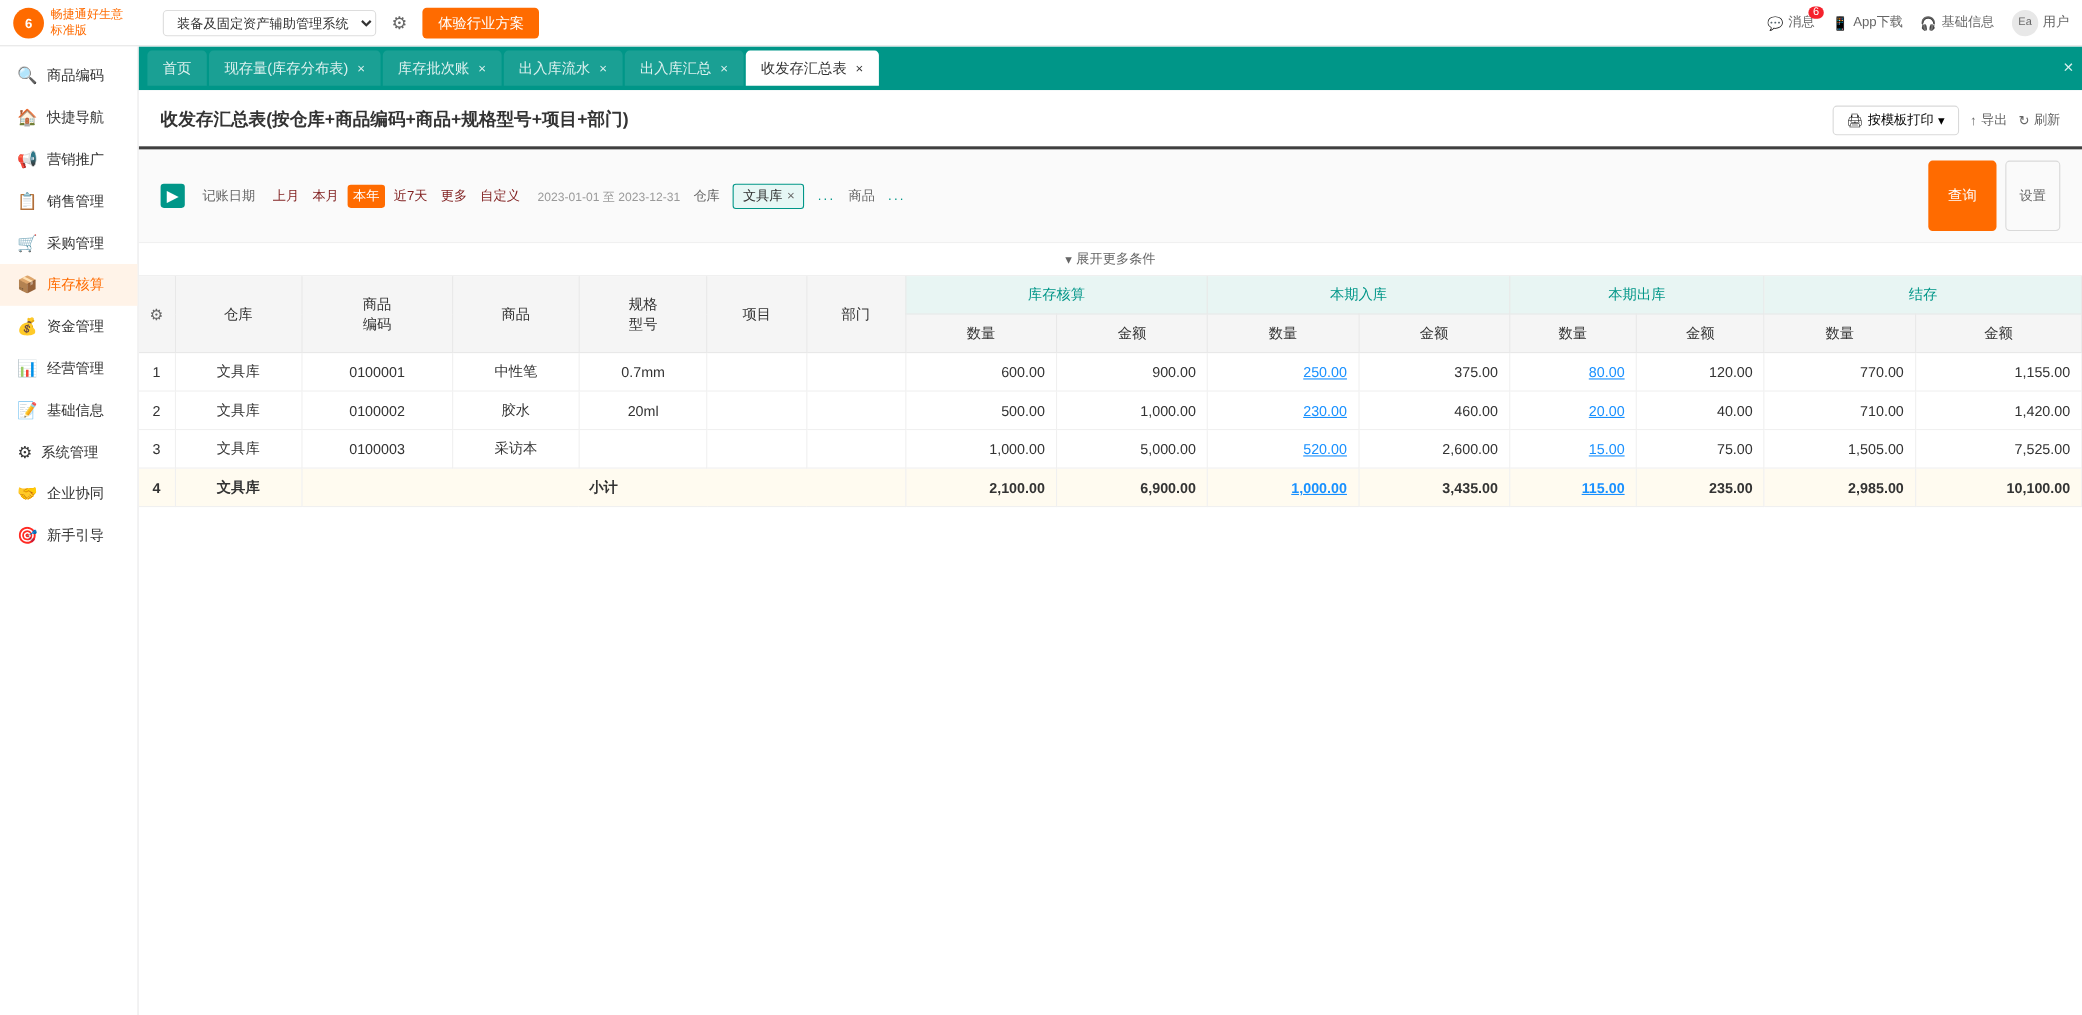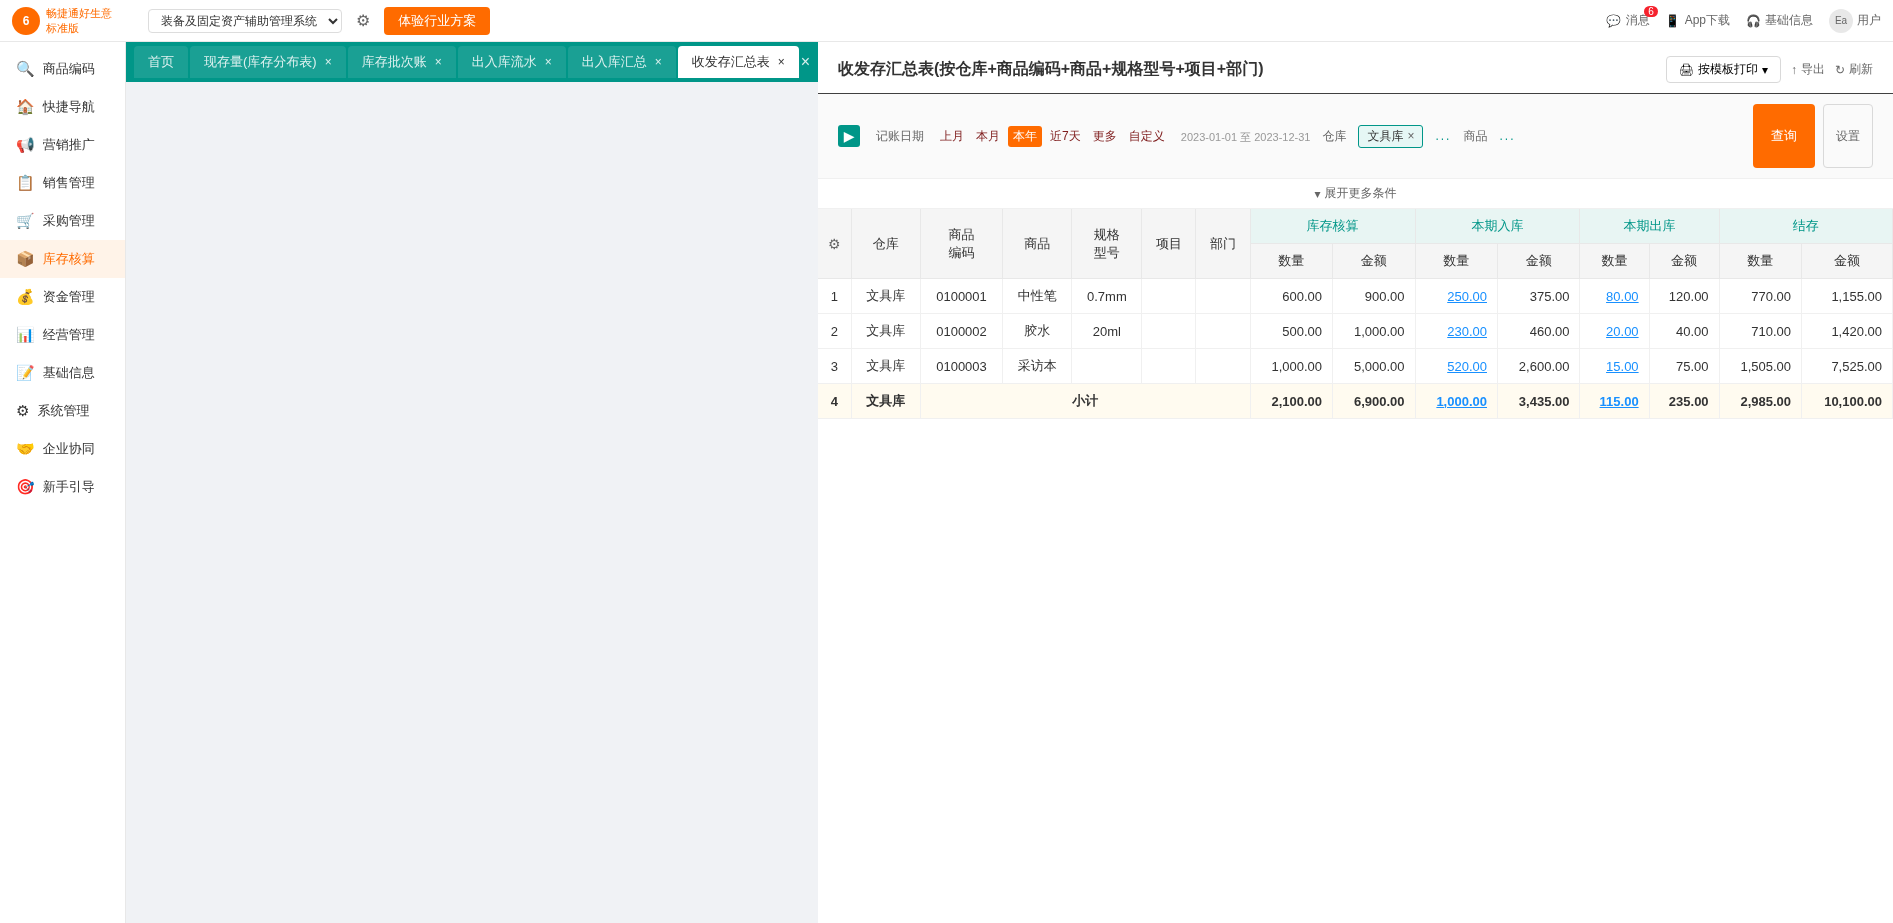--- a/index.html
+++ b/index.html
@@ -24,41 +24,41 @@
     
     .main-layout { display: flex; flex: 1; overflow: hidden; }
 
     
     .sidebar { width: 126px; background: #fff; border-right: 1px solid #e8e8e8; display: flex; flex-direction: column; padding: 8px 0; }
     .sidebar-item { display: flex; align-items: center; gap: 8px; padding: 10px 16px; cursor: pointer; font-size: 13px; color: #333; }
     .sidebar-item.active { background: #fff3e8; color: #ff6b00; }
     .sidebar-icon { font-size: 15px; }
 
     
-    .content-area { flex: 1; display: flex; flex-direction: row; overflow: hidden; }
+    .content-area { flex: 1; display: flex; flex-direction: column; overflow: hidden; }
 
     
     .tab-bar {
       display: flex; align-items: center; background: #009688; height: 40px;
       padding: 0 8px; gap: 2px;
     }
     .tab {
       display: flex; align-items: center; gap: 6px; padding: 0 14px; height: 32px;
       border-radius: 4px 4px 0 0; cursor: pointer; font-size: 13px; color: rgba(255,255,255,0.85);
       background: rgba(255,255,255,0.1);
     }
     .tab.active { background: #fff; color: #333; }
     .tab-close { font-size: 12px; color: inherit; line-height: 1; margin-left: 2px; }
     .tab-bar-close { margin-left: auto; color: rgba(255,255,255,0.85); cursor: pointer; font-size: 16px; }
 
     
     .page-content { flex: 1; background: #fff; overflow-y: auto; padding: 0; }
 
     
-    .page-header { padding: 14px 20px 10px; border-bottom: 1px solid #404040; }
+    .page-header { padding: 14px 20px 10px; border-bottom: 3px solid #404040; }
     .page-title { font-size: 16px; font-weight: bold; color: #333; }
 
     
     .filter-bar {
       display: flex; align-items: center; padding: 10px 20px; background: #fafafa;
       border-bottom: 1px solid #f0f0f0; gap: 16px; flex-wrap: wrap;
     }
     .filter-toggle-btn {
       width: 22px; height: 22px; background: #009688; color: #fff; border: none;
       border-radius: 3px; cursor: pointer; font-size: 14px; display: flex; align-items: center; justify-content: center;

